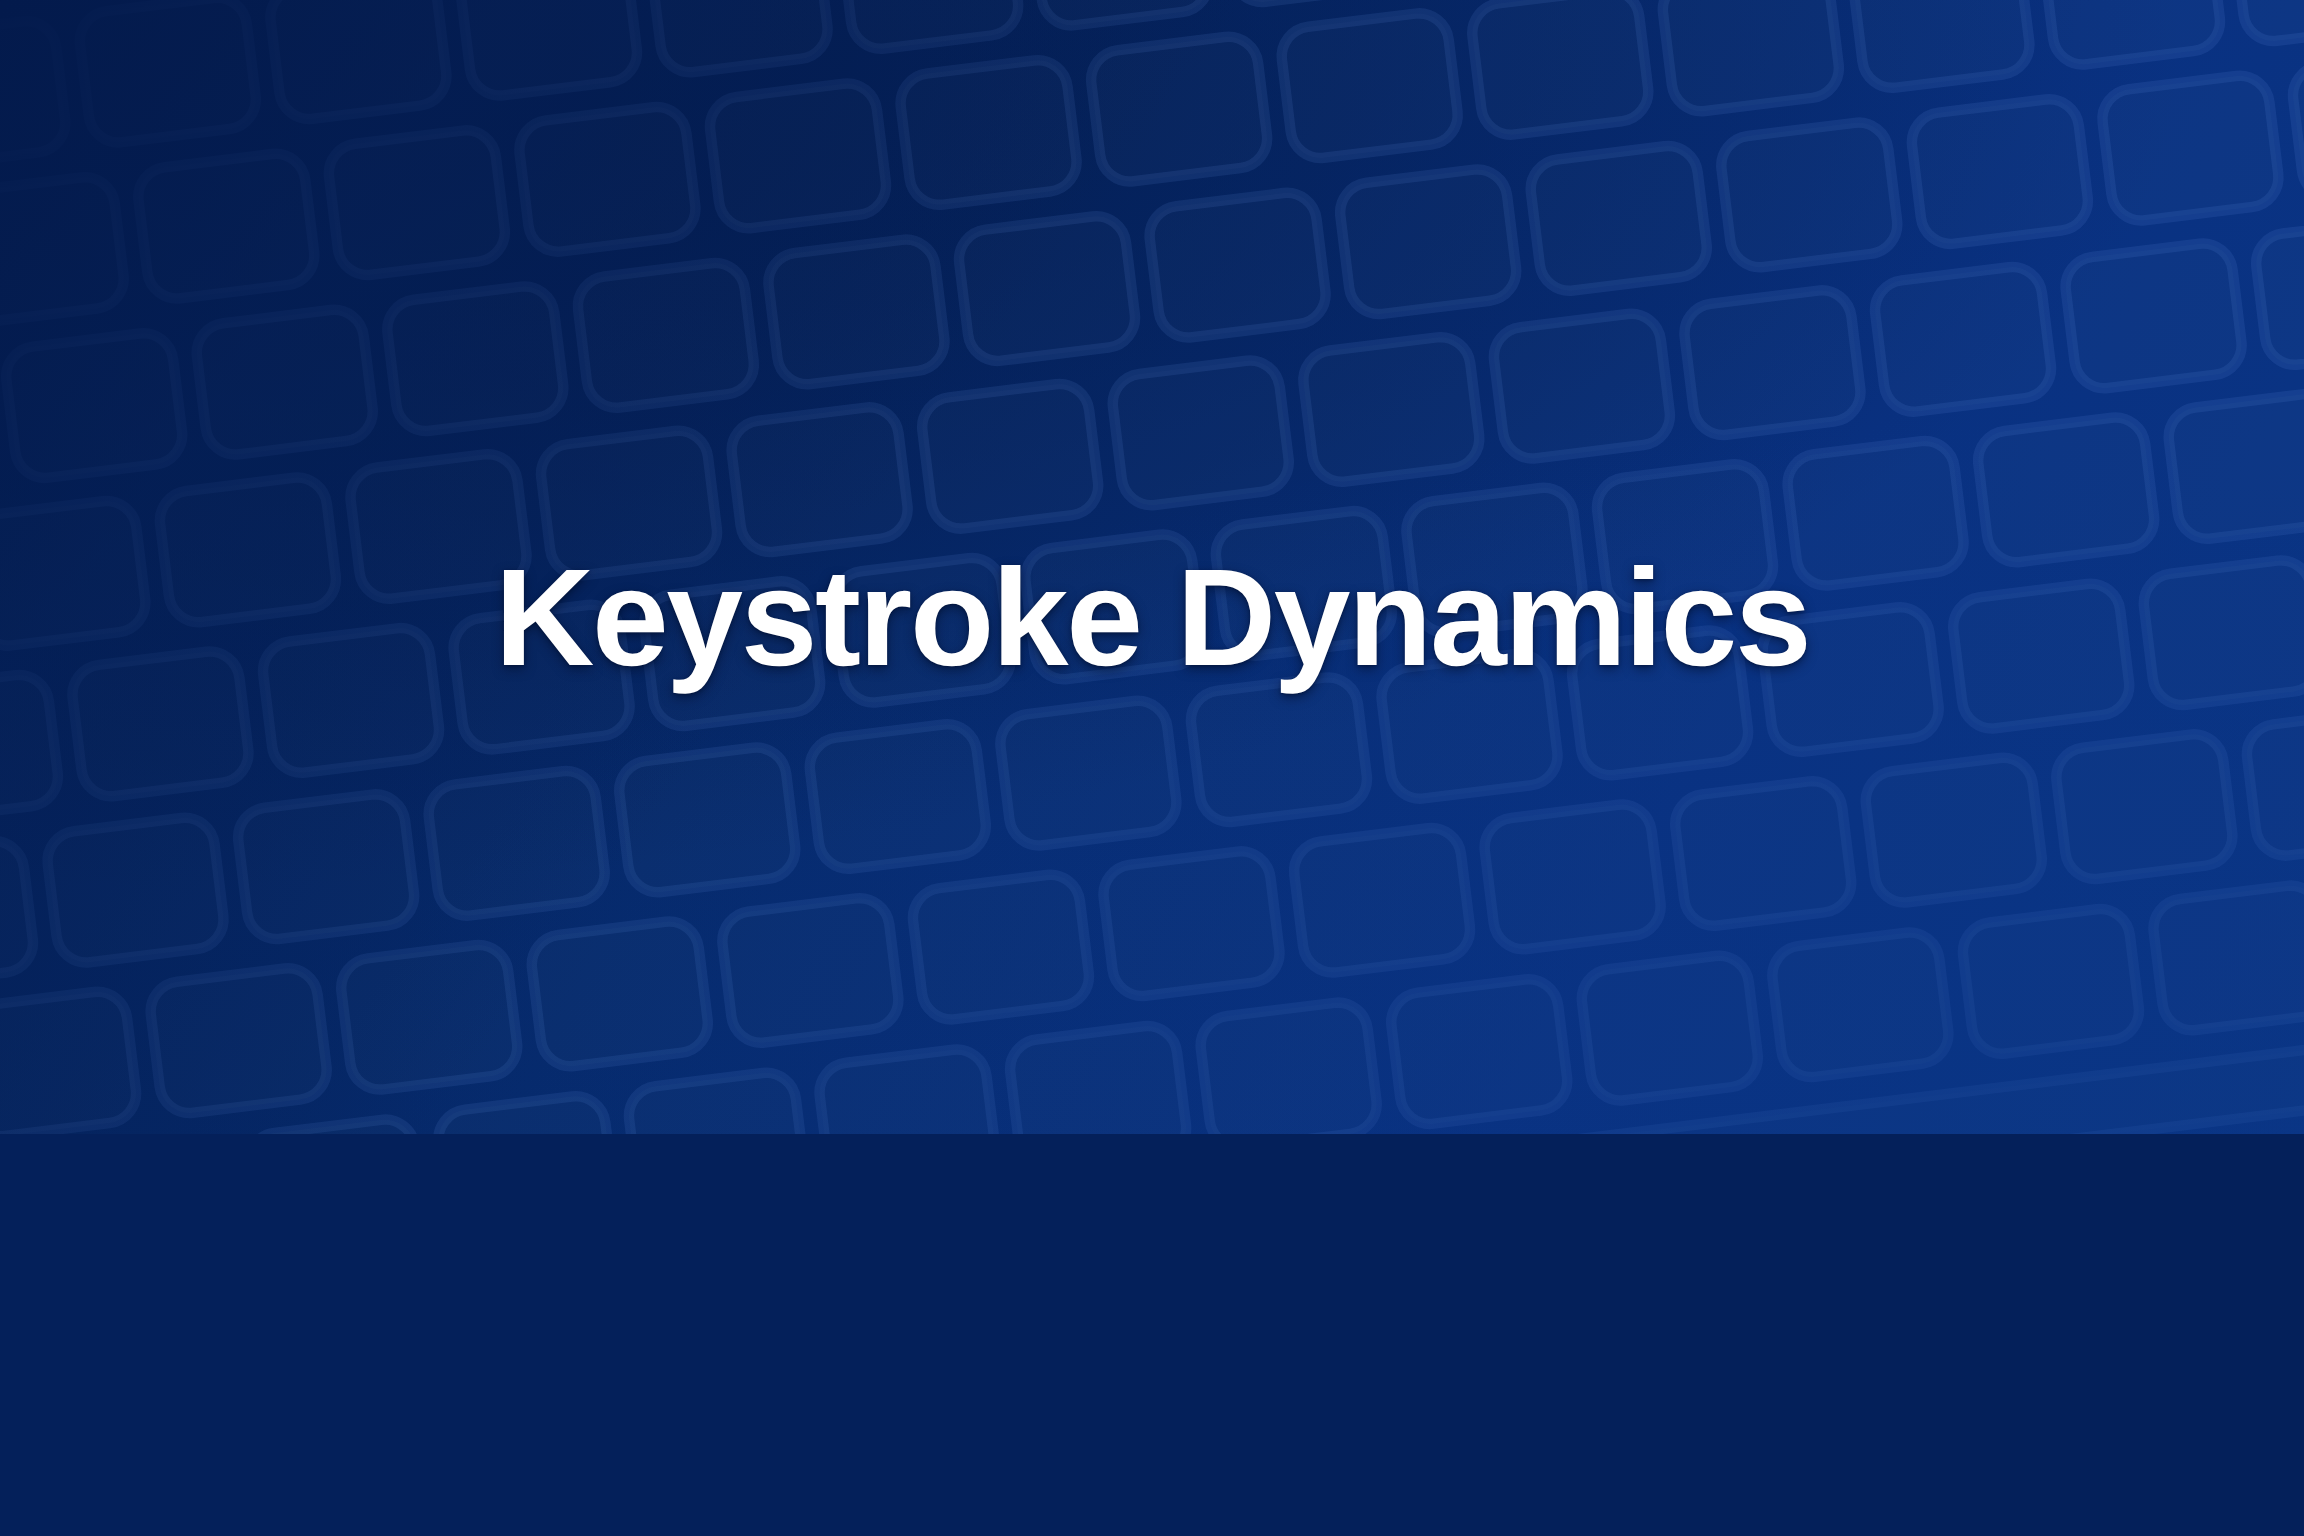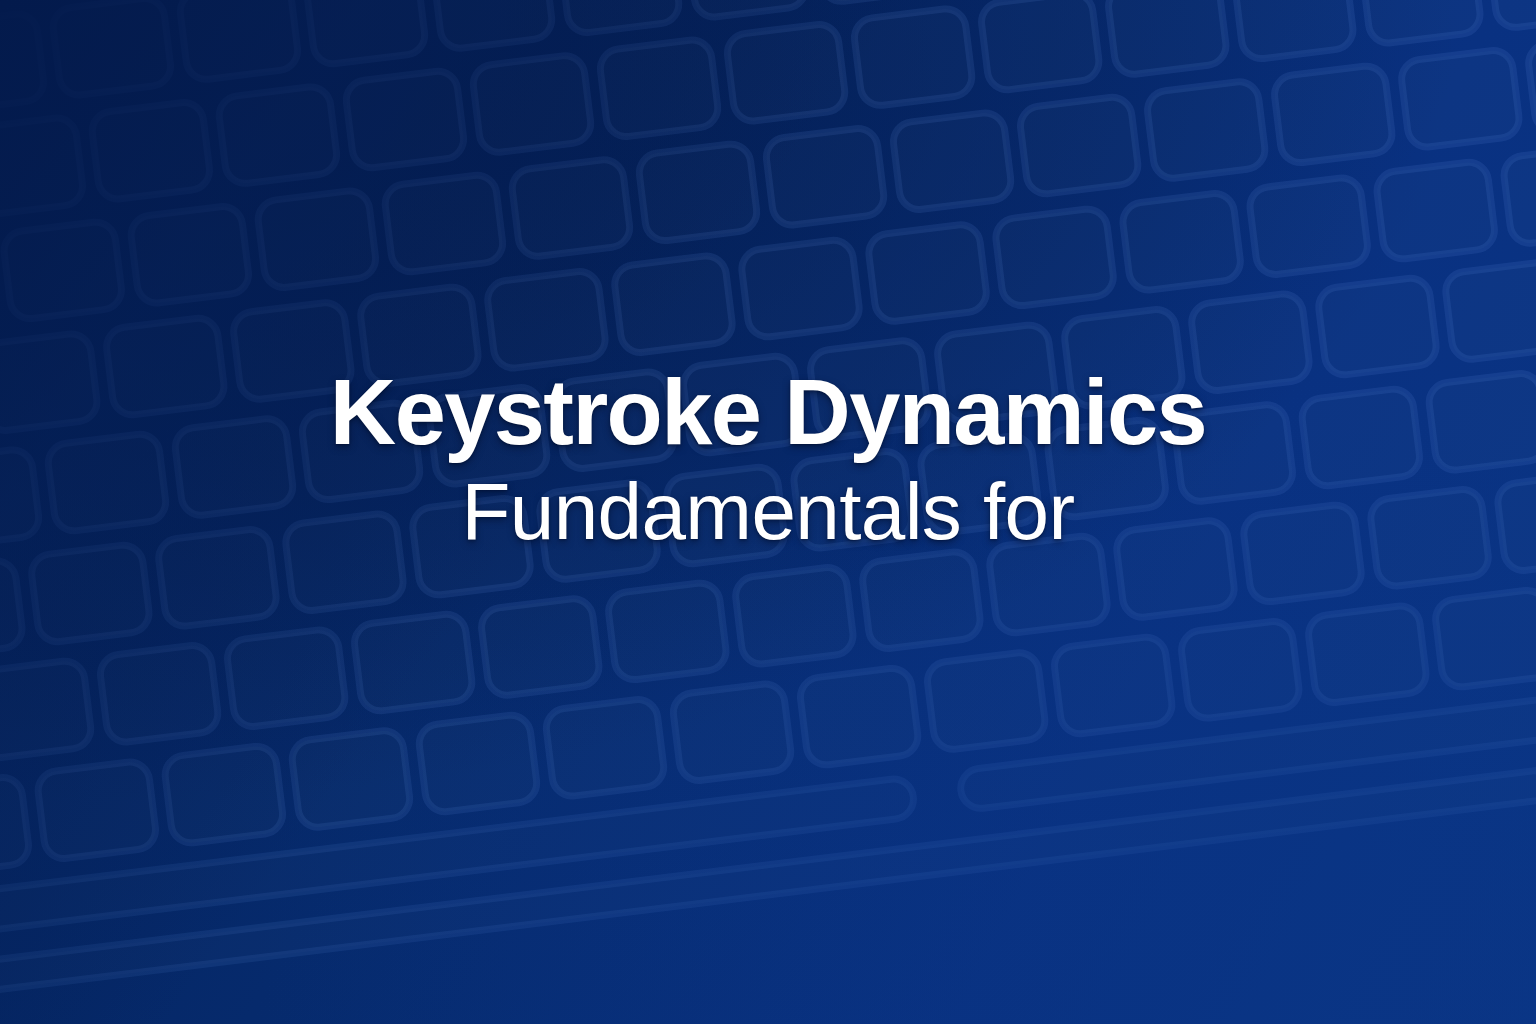--- a/index.html
+++ b/index.html
@@ -4,21 +4,21 @@
 <style>
   html, body {
     margin: 0;
     padding: 0;
     background: #04205a;
   }
 
   #stage {
     position: relative;
     width: 1536px;
-    height: 1024px;
+    height: 756px;
     overflow: hidden;
     font-family: "Liberation Sans", "DejaVu Sans", sans-serif;
     background:
       radial-gradient(140% 120% at 8% 4%, #03194a 0%, rgba(3,25,74,0) 62%),
       linear-gradient(118deg, #032057 0%, #062a6c 38%, #093181 72%, #0a3585 100%);
   }
 
   
   #keyboard-pattern {
     position: absolute;
@@ -265,16 +265,15 @@
           <rect x="1260" y="1098" width="768" height="40" rx="20" ry="20" class="kb-bar"></rect>
           <rect x="-60" y="1168" width="2680" height="30" rx="15" ry="15" class="kb-bar"></rect>
         </g>
     </svg>
   </div>
 
   <div id="pattern-fade"></div>
 
   <div id="title-block">
     <span class="tline" id="title-line-1">Keystroke Dynamics</span>
-    <span class="tline" id="title-line-2">Fundamentals for</span>
   </div>
 
 </div>
 
 </body></html>

